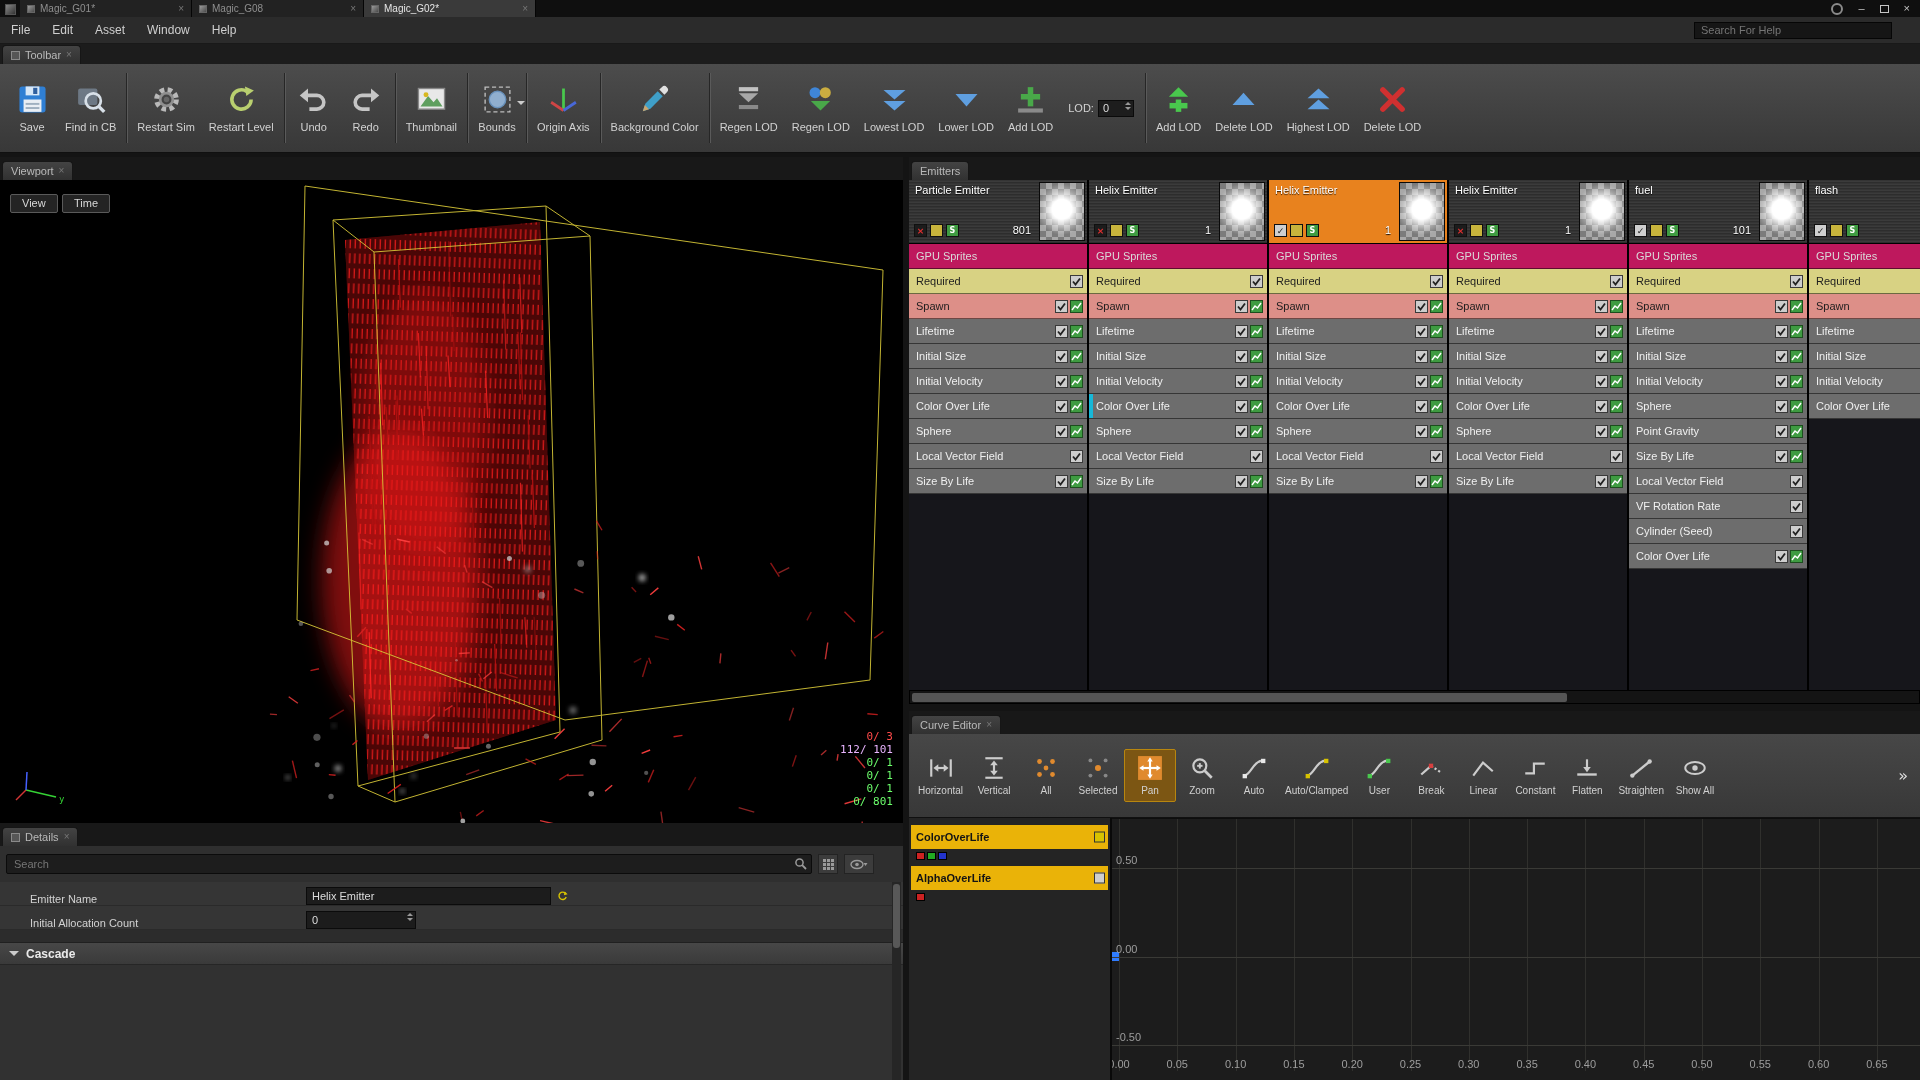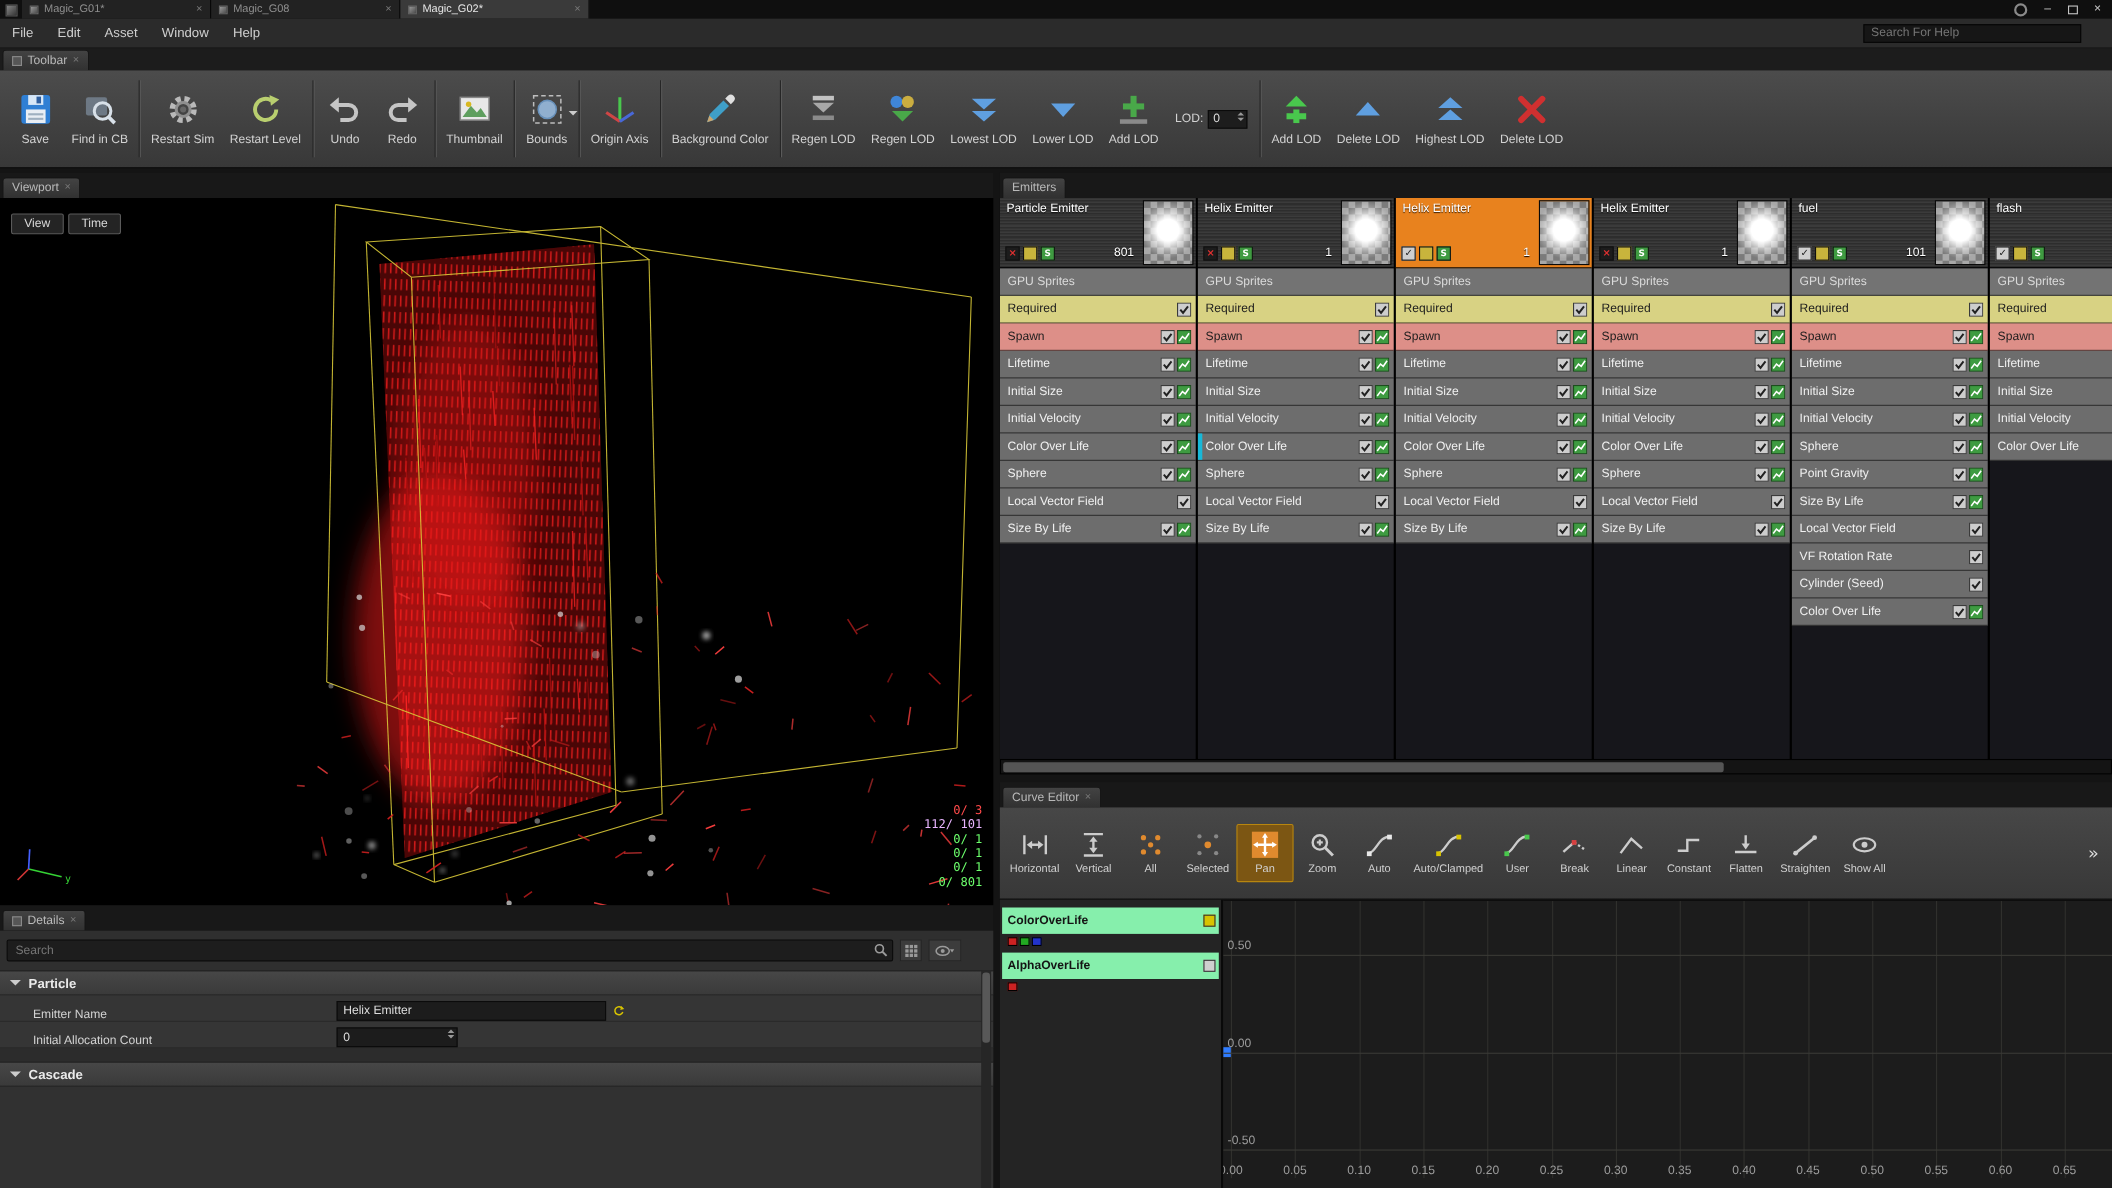--- a/index.html
+++ b/index.html
@@ -70,38 +70,38 @@
   .em-box.en-x{background:#1c1c1c;color:#e03030;font-weight:bold;}
   .em-box.en-check{background:#cfcfcf;color:#1a1a1a;font-weight:bold;}
   .em-box.yellow{background:#c8b43c;}
   .em-box.green{background:#3f9b41;color:#fff;font-size:8px;font-weight:bold;}
   .em-count{position:absolute;right:56px;bottom:7px;color:#fff;font-size:11px;text-shadow:0 1px 1px #000;}
   .em-thumb{position:absolute;right:2px;top:2px;width:46px;height:59px;background:repeating-conic-gradient(#a8a8a8 0% 25%,#7b7b7b 0% 50%) 0 0/12px 12px;border:1px solid #0a0a0a;}
   .em-thumb::after{content:"";position:absolute;inset:0;background:radial-gradient(circle at 50% 46%,#fff 0 26%,rgba(255,255,255,.3) 52%,transparent 68%);}
   .mod{height:25px;display:flex;align-items:center;font-size:11px;border-bottom:1px solid rgba(0,0,0,.5);position:relative;}
   .mod .mod-label{flex:1;padding-left:7px;white-space:nowrap;overflow:hidden;}
   .mod.normal{background:#6d6d6d;color:#f0f0f0;}
-  .mod.gpu{background:#737373;color:#dadada;}
+  .mod.gpu{background:#be185d;color:#dadada;}
   .mod.required{background:#d8d283;color:#1d1d1d;}
   .mod.spawn{background:#dd8f88;color:#1d1d1d;}
   .mod.accent::before{content:"";position:absolute;left:0;top:0;bottom:0;width:4px;background:#17b8d8;}
   .mod-icons{display:flex;gap:2px;margin-right:4px;}
   .mod-icons .icon{width:13px;height:13px;}
   .em-scrollbar{position:absolute;left:909px;top:690px;width:1011px;height:14px;background:#141414;border:1px solid #000;}
   .em-scrollbar .sb-thumb{position:absolute;left:2px;top:2px;height:9px;width:655px;background:#555;border-radius:2px;}
 
   
   .curve-toolbar{position:absolute;left:909px;top:734px;width:1011px;height:84px;background:linear-gradient(#474747,#383838);display:flex;align-items:center;padding:0 4px;border-bottom:1px solid #101010;}
   .cv-btn{display:flex;flex-direction:column;align-items:center;gap:4px;min-width:52px;padding:5px 4px;color:#d0d0d0;font-size:10px;white-space:nowrap;border:1px solid transparent;}
   .cv-btn.active{background:#7c5613;border-color:#b8860f;border-radius:2px;}
   .cv-btn .icon{width:26px;height:26px;}
   .cv-overflow{margin-left:auto;color:#ddd;font-size:16px;padding-right:8px;font-family:"DejaVu Sans",sans-serif;}
   .curve-content{position:absolute;left:909px;top:818px;width:1011px;height:262px;background:#1e1e1e;display:flex;}
   .curve-tracks{flex:0 0 203px;background:#242424;border-right:2px solid #090909;padding-top:7px;}
-  .track-bar{height:24px;margin:0 2px;background:#86efac;display:flex;align-items:center;padding:0 5px;color:#141414;font-size:11px;font-weight:bold;position:relative;}
+  .track-bar{height:24px;margin:0 2px;background:#eab308;display:flex;align-items:center;padding:0 5px;color:#141414;font-size:11px;font-weight:bold;position:relative;}
   .track-toggle{position:absolute;right:3px;top:50%;transform:translateY(-50%);width:11px;height:11px;border:1px solid #333;}
   .track-swatches{display:flex;gap:2px;padding:3px 7px 6px;}
   .swatch{width:9px;height:8px;border:1px solid #000;}
   .curve-grid{flex:1;position:relative;overflow:hidden;background:#1c1c1c;border-top:1px solid #0d0d0d;}
   .vline{position:absolute;top:0;width:1px;height:252px;background:#30302d;}
   .hline{position:absolute;left:0;width:100%;height:1px;background:#3a3a36;}
   .xlab{position:absolute;top:239px;width:40px;text-align:center;color:#9d9d9d;font-size:11px;}
   .ylab{position:absolute;left:4px;color:#9d9d9d;font-size:11px;}
   .grid-marker{position:absolute;left:0;top:133px;width:7px;height:9px;background:#2f7cff;}
 
@@ -1710,24 +1710,20 @@
         <span class="icon" id="d-eye-ic" style="width:18px">
           <svg viewBox="0 0 18 13">
             <ellipse cx="7" cy="6.5" rx="6" ry="4" fill="none" stroke="#9a9a9a" stroke-width="1.4"></ellipse>
             <circle cx="7" cy="6.5" r="1.8" fill="#9a9a9a"></circle>
             <polygon points="13.5,5 17.5,5 15.5,8" fill="#9a9a9a"></polygon>
           </svg>
         </span>
       </span>
   </div>
   <div class="details-content">
-      <div class="d-section">
-        <span class="d-arrow"></span>
-        <span>Particle</span>
-      </div>
       <div class="d-row">
         <div class="d-label">Emitter Name</div>
         <div class="d-control">
           <input class="ctl-text" value="Helix Emitter" style="">
           <span class="icon" style="width: 11px; height: 11px;">
             <svg viewBox="0 0 12 12">
               <path d="M9.5 3A4 4 0 1 0 10 6.5" fill="none" stroke="#d8c300" stroke-width="1.5"></path>
               <polygon points="8.5,0.5 11.5,3.5 7.5,4.5" fill="#d8c300"></polygon>
             </svg>
           </span>

